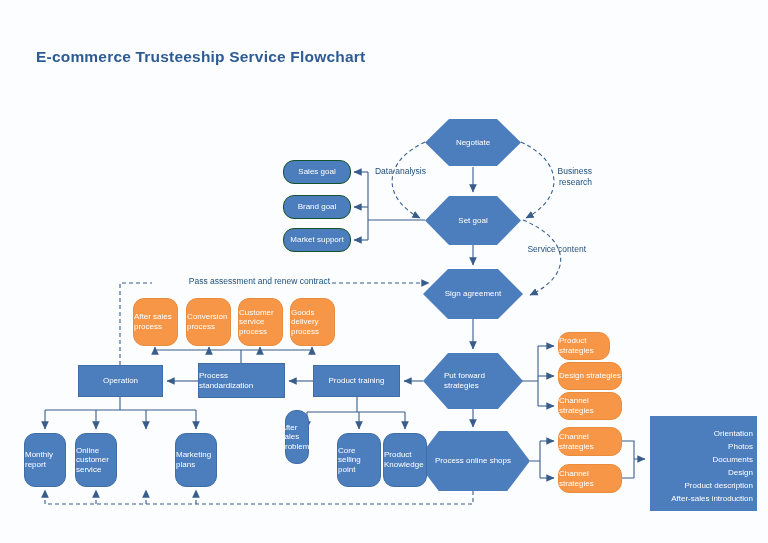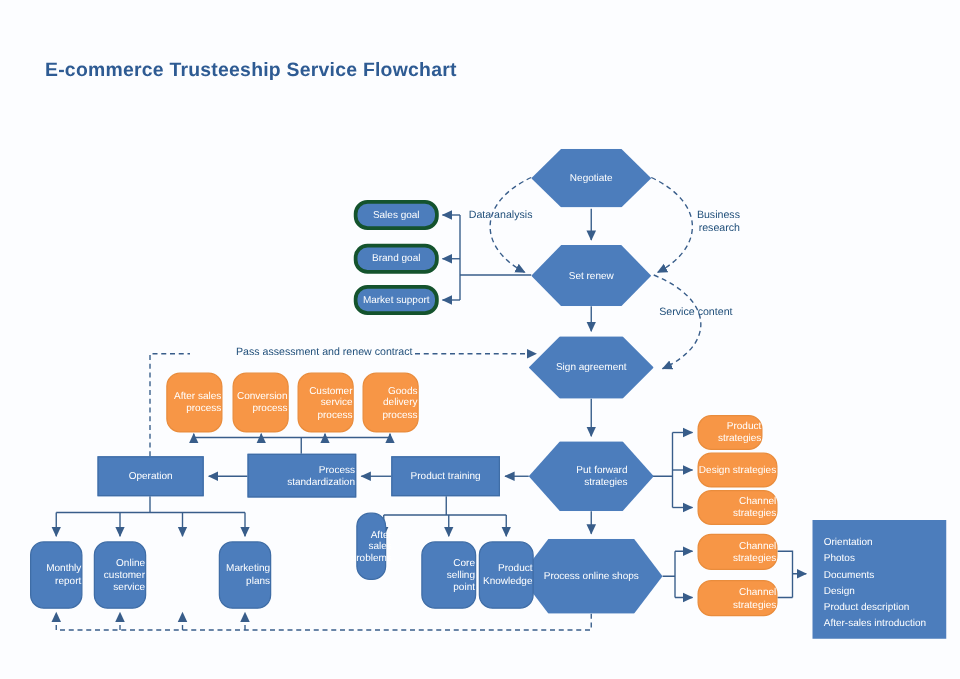--- a/index.html
+++ b/index.html
@@ -1,27 +1,27 @@
 <!DOCTYPE html>
 <html><head>
 <meta charset="utf-8">
 <style>
   html,body{margin:0;padding:0;background:#fff;}
   .canvas{position:relative;width:768px;height:543px;background:#fcfdff;font-family:"Liberation Sans",sans-serif;overflow:hidden;}
   .title{position:absolute;left:36px;top:48px;font-size:15.5px;font-weight:bold;color:#2e5b93;letter-spacing:.2px;}
   svg.wires{position:absolute;left:0;top:0;}
-  .node{position:absolute;display:flex;align-items:center;justify-content:center;text-align:right;color:#fff;font-size:8px;line-height:1.2;box-sizing:border-box;}
+  .node{position:absolute;display:flex;align-items:center;justify-content:center;text-align:left;color:#fff;font-size:8px;line-height:1.2;box-sizing:border-box;}
   .hex{background:#4c7dbc;clip-path:polygon(25% 0,75% 0,100% 50%,75% 100%,25% 100%,0 50%);}
   .hexwide{background:#4c7dbc;clip-path:polygon(20% 0,80% 0,100% 50%,80% 100%,20% 100%,0 50%);}
-  .pill{background:#4c7dbc;border:3px solid #14532d;border-radius:11px;}
+  .pill{background:#4c7dbc;border:1px solid #14532d;border-radius:11px;}
   .rect{background:#4c7dbc;border:1px solid #3f6da6;}
   .sq{background:#4c7dbc;border:1px solid #3f6da6;border-radius:11px;}
   .ob{background:#f79646;border:1px solid #e98c3c;border-radius:11px;}
   .bigbox{position:absolute;background:#4c7dbc;color:#fff;font-size:8px;line-height:13px;padding:11px 4px 0 9px;box-sizing:border-box;text-align:left;}
-  .bigbox div{white-space:nowrap;}
+  .bigbox div{white-space:nowrap;text-align:right;}
   .lbl{position:absolute;color:#1f4e79;font-size:8.5px;text-align:right;line-height:1.25;}
   .nw{white-space:nowrap;}
 </style>
 </head>
 <body>
 
 <div class="canvas">
 
   <div class="title">E-commerce Trusteeship Service Flowchart</div>
 
@@ -88,21 +88,21 @@
       <path d="M96,504 V490" marker-end="url(#arrow)"></path>
       <path d="M146,504 V490" marker-end="url(#arrow)"></path>
       <path d="M196,504 V490" marker-end="url(#arrow)"></path>
     </g>
   </svg>
 
   <div class="node hex nw" style="left:425px;top:119px;width:96px;height:47px">
       <span>Negotiate</span>
     </div>
   <div class="node hex nw" style="left:425px;top:196px;width:96px;height:49px">
-      <span>Set renew</span>
+      <span>Set goal</span>
     </div>
   <div class="node hex nw" style="left:423px;top:269px;width:100px;height:50px">
       <span>Sign agreement</span>
     </div>
   <div class="node hex" style="left:423px;top:353px;width:100px;height:56px;padding:0 21px">
       <span>Put forward strategies</span>
     </div>
   <div class="node hexwide nw" style="left:416px;top:431px;width:114px;height:60px">
       <span>Process online shops</span>
     </div>

